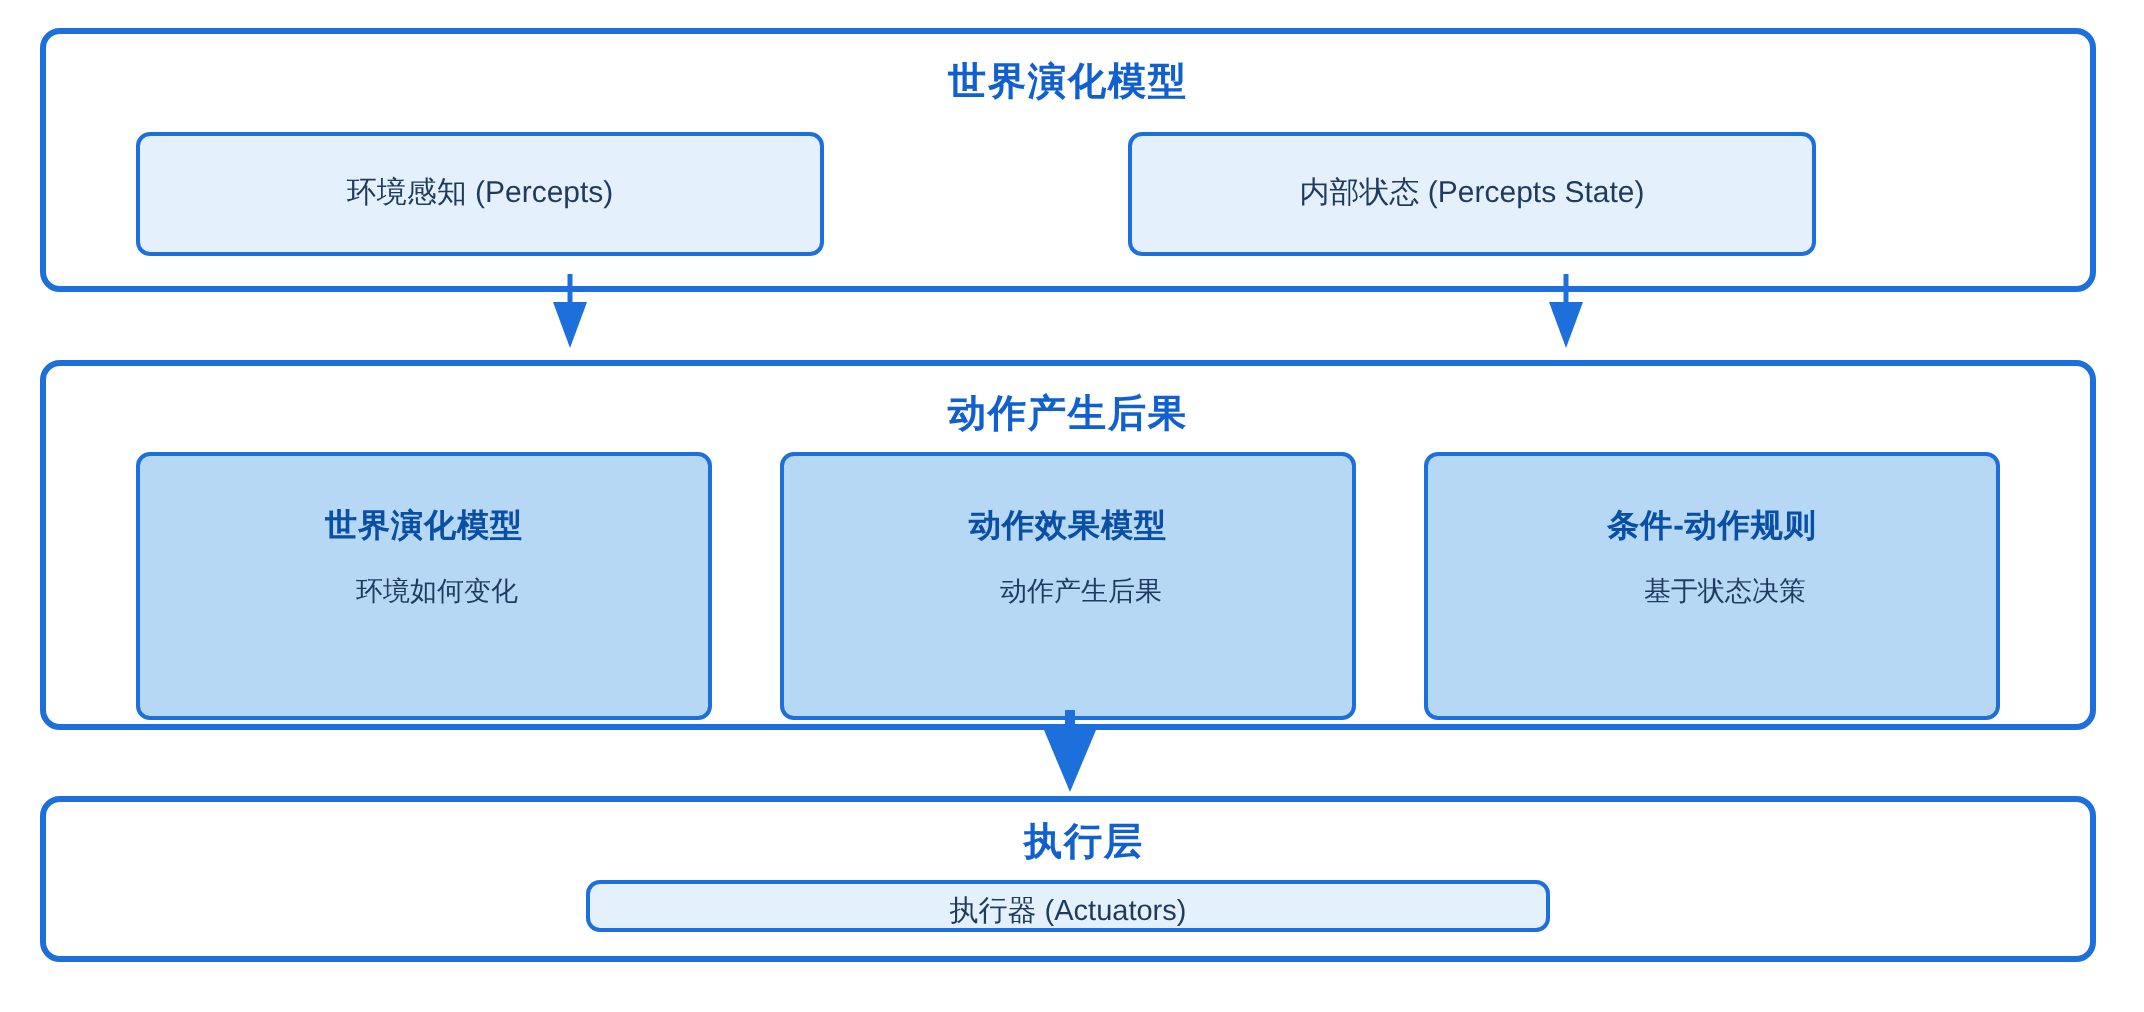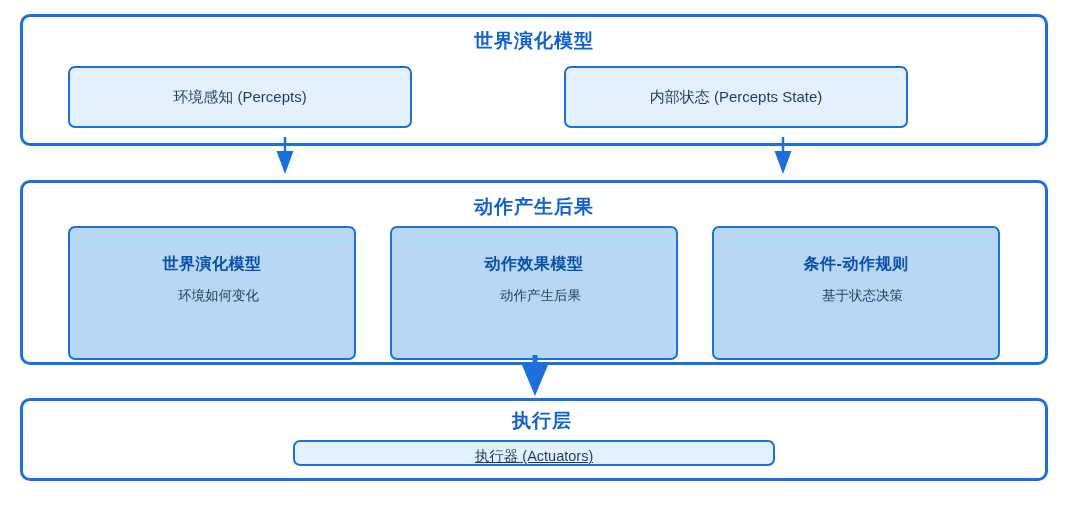--- a/index.html
+++ b/index.html
@@ -61,21 +61,21 @@
     line-height:20px;letter-spacing:0.5px;
   }
   .l2-node .node-sub{
     margin-top:13px;
     font-size:13.5px;color:var(--node-text);line-height:17px;margin-left:13px;
   }
 
   
   .l3-node{top:39px;left:50%;transform:translateX(-50%);
            width:482px;height:26px;line-height:29px;
-           font-size:14.5px;color:var(--node-text);text-decoration:underline;}
+           font-size:14.5px;color:var(--node-text);}
 
   .arrows{position:absolute;left:0;top:0;width:1072px;height:506px;pointer-events:none;}
   .arrow-stem{stroke:var(--arrow);fill:none;}
   .arrow-head{fill:var(--arrow);stroke:none;}
 </style>
 </head>
 <body>
 
 <div class="canvas">
 

